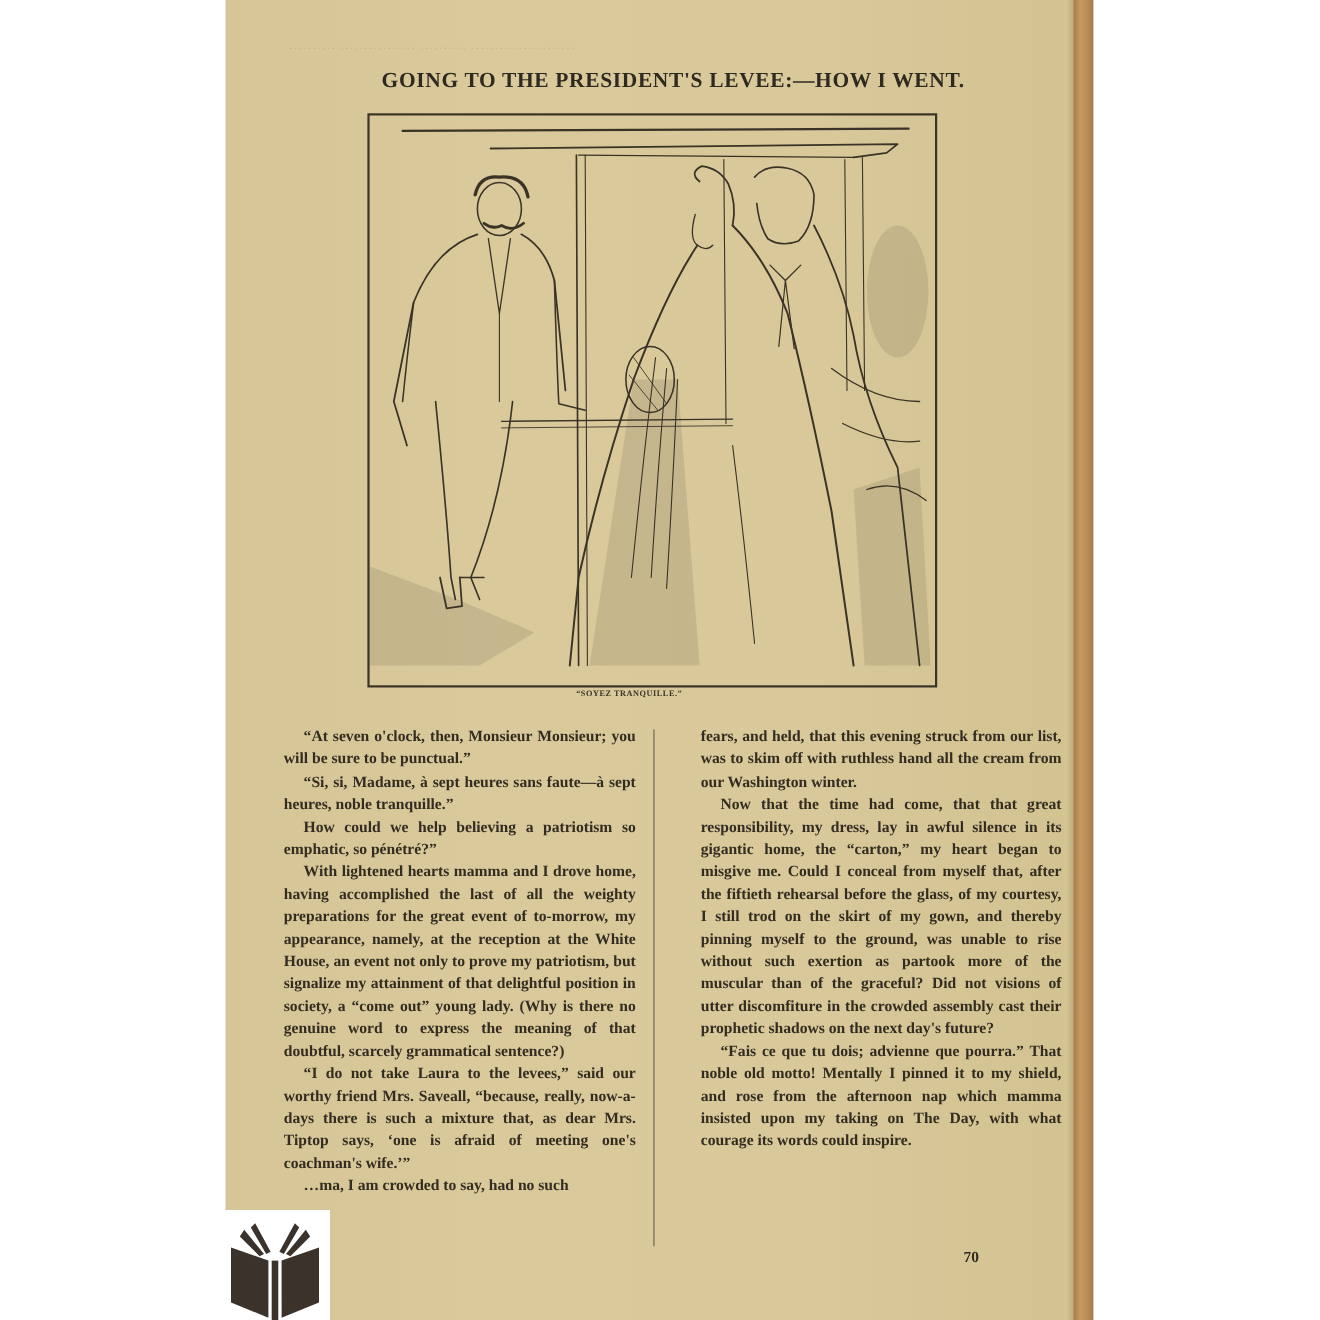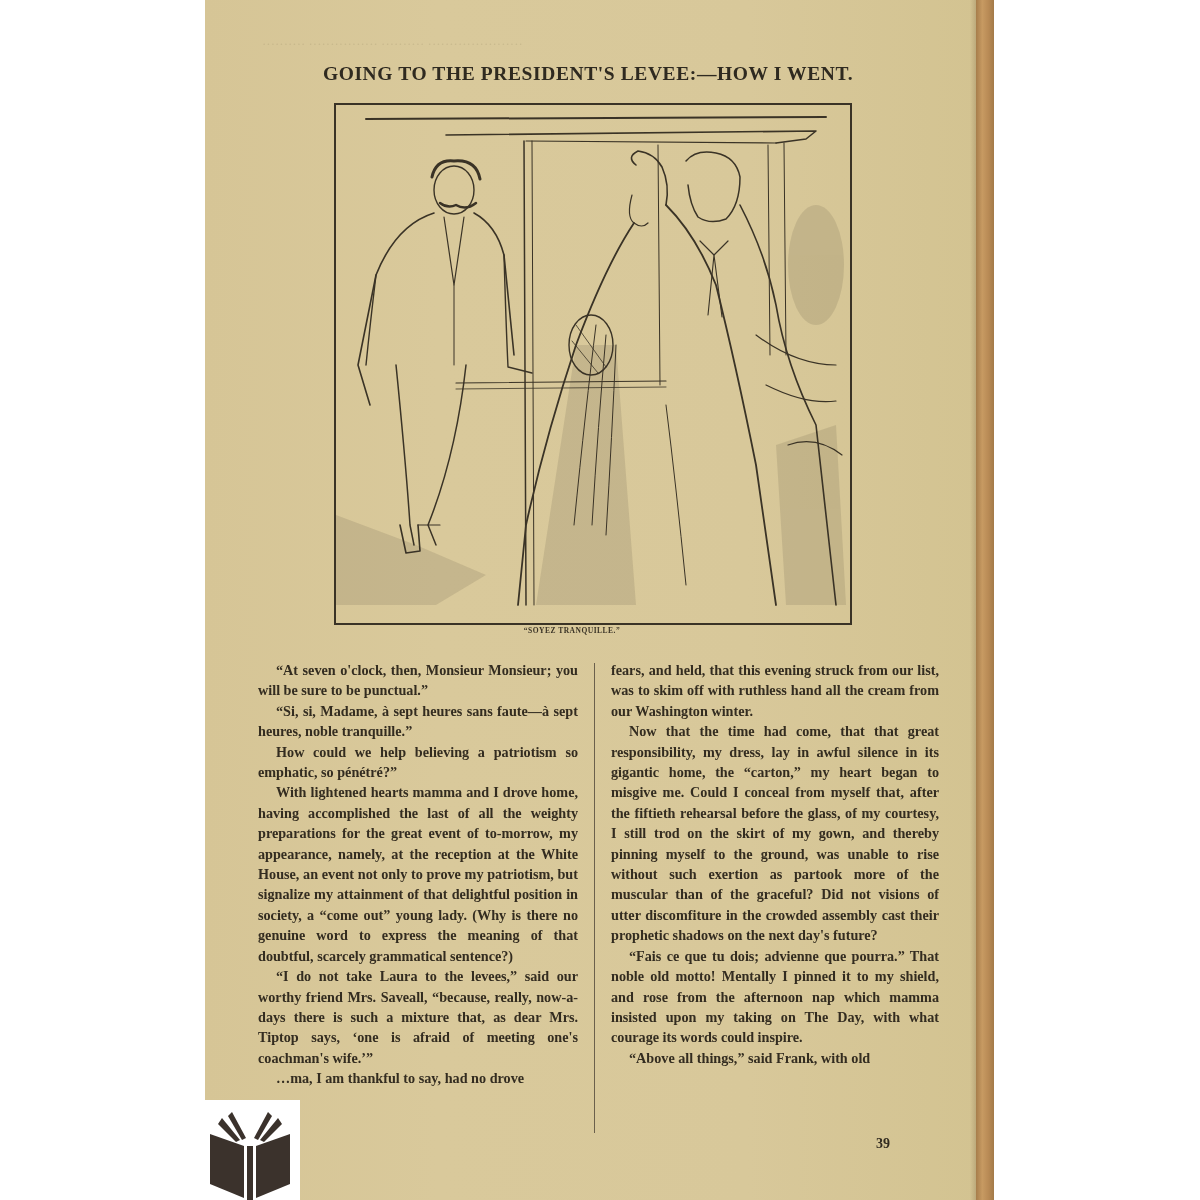--- a/index.html
+++ b/index.html
@@ -14,21 +14,21 @@
     }
     .page-edge {
       position: absolute; left: 976px; top: 0; width: 18px; height: 1200px;
       background: linear-gradient(90deg, #a67d4b 0%, #c79a62 35%, #b88a55 70%, #a37a49 100%);
     }
     .page-edge-shadow {
       position: absolute; left: 970px; top: 0; width: 8px; height: 1200px;
       background: linear-gradient(90deg, rgba(0,0,0,0) 0%, rgba(90,60,30,0.25) 100%);
     }
     .title {
-      position: absolute; left: 288px; top: 50px; width: 600px; text-align: center;
+      position: absolute; left: 312px; top: 50px; width: 600px; text-align: center;
       font-family: "Liberation Serif", "DejaVu Serif", serif;
       font-size: 19.5px; letter-spacing: 0.6px; color: #2f2a20; white-space: nowrap;
     }
     .illustration {
       position: absolute; left: 334px; top: 103px; width: 518px; height: 522px;
       border: 2px solid #3a3326; box-sizing: border-box; overflow: hidden;
     }
     .illustration svg { position: absolute; left: 0; top: 0; }
     .caption {
       position: absolute; left: 472px; top: 626px; width: 200px; text-align: center;
@@ -37,21 +37,21 @@
     }
     .col {
       position: absolute; top: 660px;
       font-family: "Liberation Serif", "DejaVu Serif", serif;
       font-size: 14.2px; line-height: 20.4px; color: #332c20;
       text-align: justify; font-weight: bold;
     }
     .col p { margin: 0; text-indent: 18px; }
     .col p.noindent { text-indent: 0; }
     .col-left { left: 258px; width: 320px; }
-    .col-right { left: 611px; width: 328px; }
+    .col-right { left: 637px; width: 328px; }
     .col-divider {
       position: absolute; left: 594px; top: 663px; width: 1px; height: 470px;
       background: #6b604c;
     }
     .page-number {
       position: absolute; left: 876px; top: 1136px;
       font-family: "Liberation Serif", serif; font-size: 14px; color: #332c20; font-weight: bold;
     }
     .logo {
       position: absolute; left: 200px; top: 1100px; width: 100px; height: 100px;
@@ -140,33 +140,32 @@
   </svg>
 </div>
 <div class="caption">“SOYEZ TRANQUILLE.”</div>
 
 <div class="col col-left">
   <p>“At seven o'clock, then, Monsieur Monsieur; you will be sure to be punctual.”</p>
   <p>“Si, si, Madame, à sept heures sans faute—à sept heures, noble tranquille.”</p>
   <p>How could we help believing a patriotism so emphatic, so pénétré?”</p>
   <p>With lightened hearts mamma and I drove home, having accomplished the last of all the weighty preparations for the great event of to-morrow, my appearance, namely, at the reception at the White House, an event not only to prove my patriotism, but signalize my attainment of that delightful position in society, a “come out” young lady. (Why is there no genuine word to express the meaning of that doubtful, scarcely grammatical sentence?)</p>
   <p>“I do not take Laura to the levees,” said our worthy friend Mrs. Saveall, “because, really, now-a-days there is such a mixture that, as dear Mrs. Tiptop says, ‘one is afraid of meeting one's coachman's wife.’”</p>
-  <p>…ma, I am thankful to say, had no drove</p>
+  <p>…ma, I am crowded to say, had no such</p>
 </div>
 
 <div class="col-divider"></div>
 
 <div class="col col-right">
   <p class="noindent">fears, and held, that this evening struck from our list, was to skim off with ruthless hand all the cream from our Washington winter.</p>
   <p>Now that the time had come, that that great responsibility, my dress, lay in awful silence in its gigantic home, the “carton,” my heart began to misgive me. Could I conceal from myself that, after the fiftieth rehearsal before the glass, of my courtesy, I still trod on the skirt of my gown, and thereby pinning myself to the ground, was unable to rise without such exertion as partook more of the muscular than of the graceful? Did not visions of utter discomfiture in the crowded assembly cast their prophetic shadows on the next day's future?</p>
   <p>“Fais ce que tu dois; advienne que pourra.” That noble old motto! Mentally I pinned it to my shield, and rose from the afternoon nap which mamma insisted upon my taking on The Day, with what courage its words could inspire.</p>
-  <p>“Above all things,” said Frank, with old</p>
 </div>
 
-<div class="page-number">39</div>
+<div class="page-number">70</div>
 
 <div class="logo">
   <svg width="100" height="100" viewBox="0 0 100 100">
     <g fill="#3b322c">
 
       <path d="M22 18 L40 40 L36 42 L18 24 Z"></path>
       <path d="M32 12 L46 38 L42 40 L28 16 Z"></path>
       <path d="M78 18 L60 40 L64 42 L82 24 Z"></path>
       <path d="M68 12 L54 38 L58 40 L72 16 Z"></path>
 

